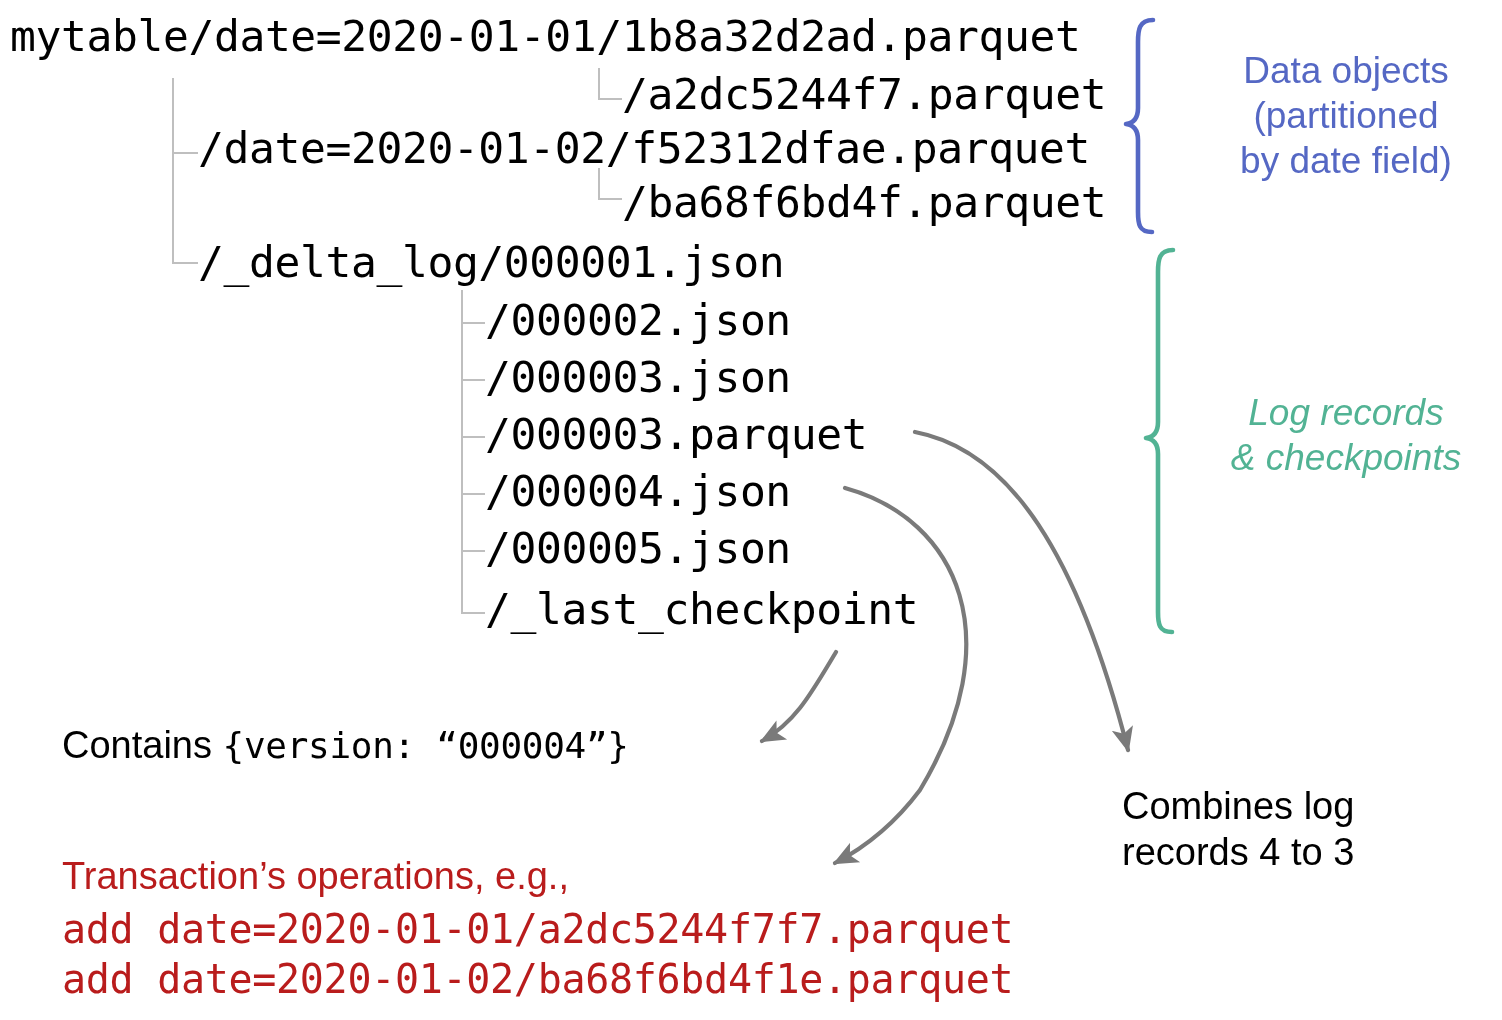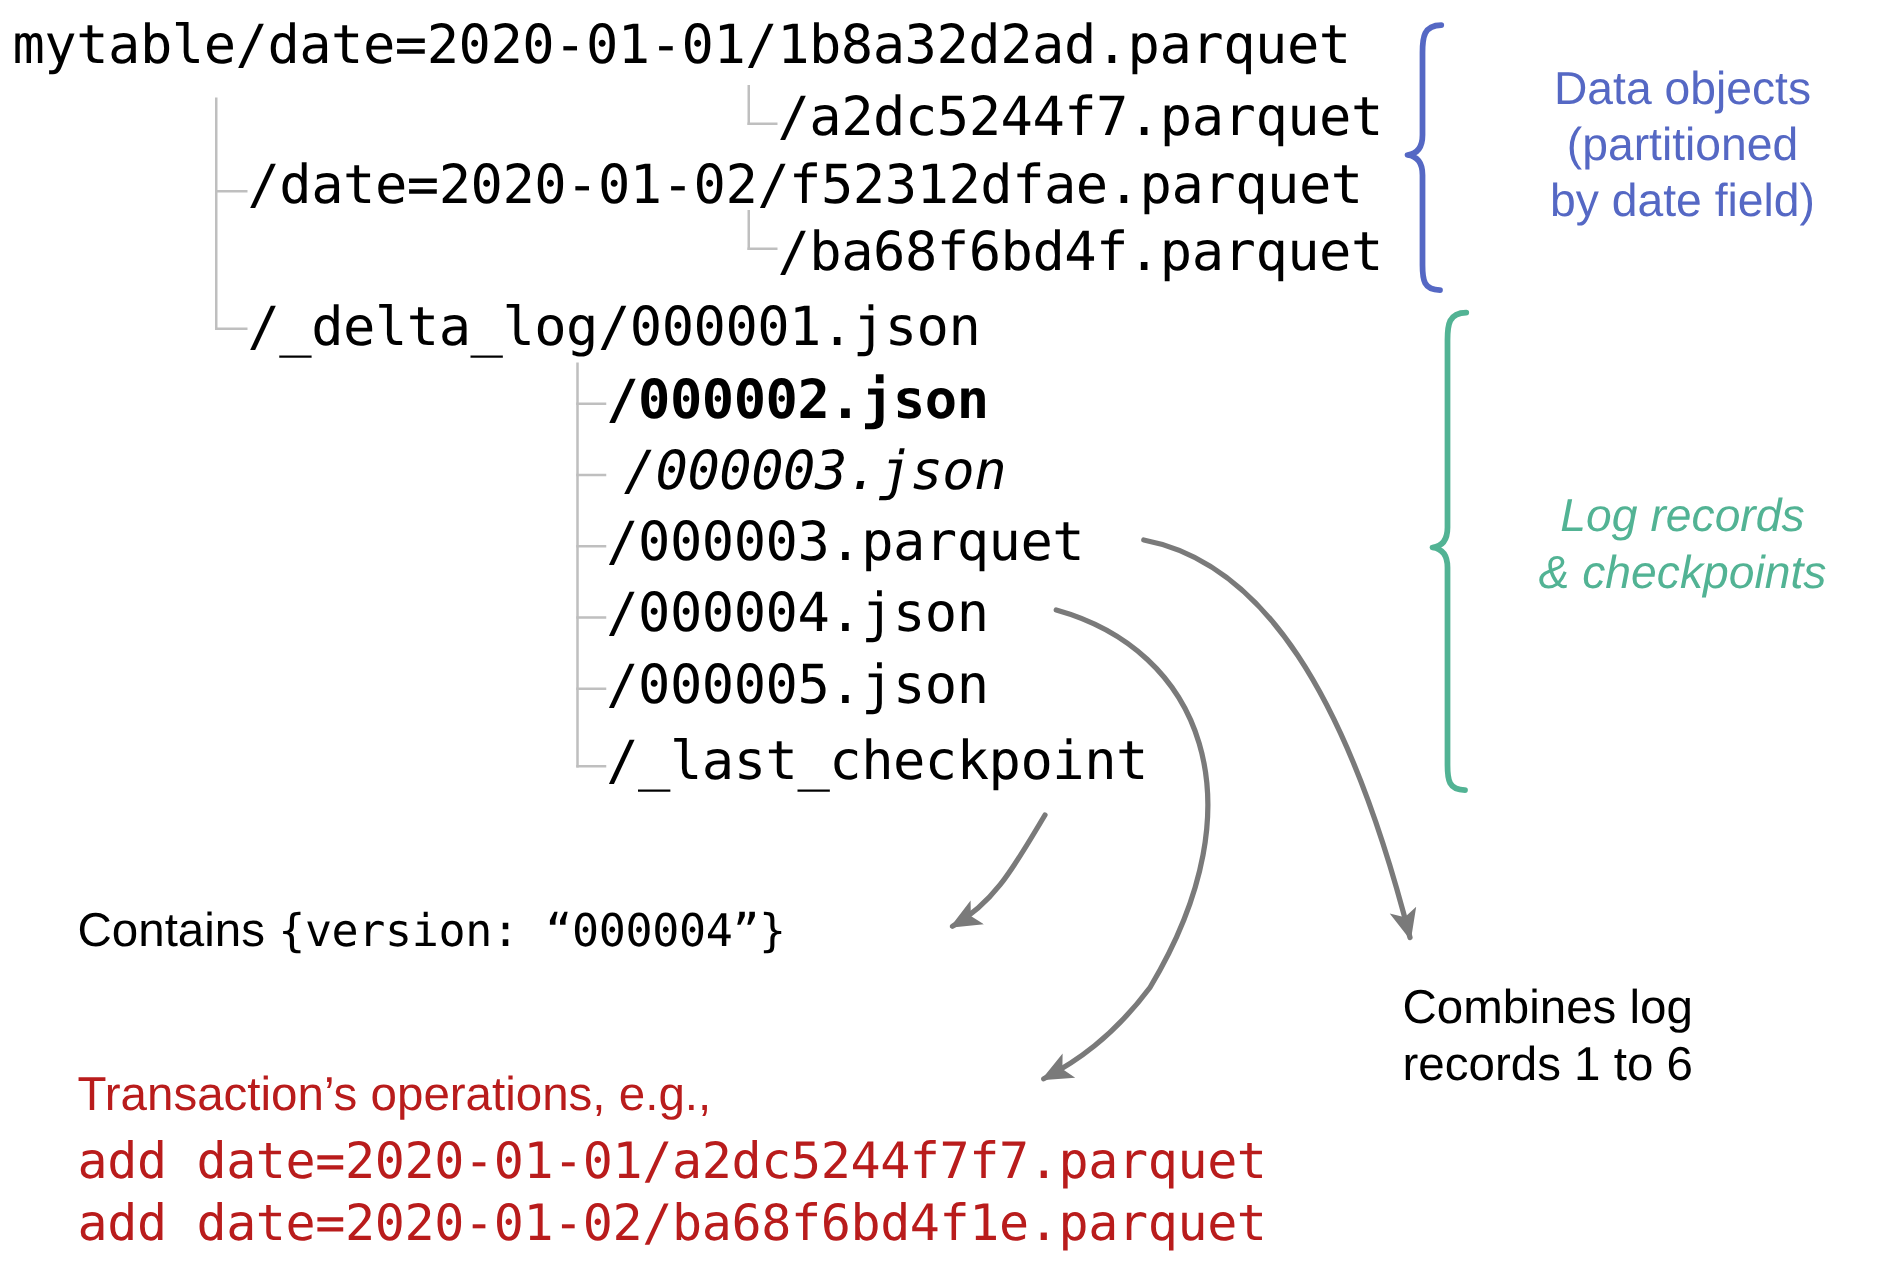--- a/index.html
+++ b/index.html
@@ -123,23 +123,23 @@
   <div class="row" style="left:10px; top:12px;">mytable/date=2020-01-01/1b8a32d2ad.parquet</div>
 
   <div class="row" style="left:622px; top:70px;">/a2dc5244f7.parquet</div>
 
   <div class="row" style="left:198px; top:124px;">/date=2020-01-02/f52312dfae.parquet</div>
 
   <div class="row" style="left:622px; top:178px;">/ba68f6bd4f.parquet</div>
 
   <div class="row" style="left:198px; top:238px;">/_delta_log/000001.json</div>
 
-  <div class="row" style="left:485px; top:296px;font-weight:bold;">/000002.json</div>
+  <div class="row" style="left:485px; top:296px;">/000002.json</div>
 
-  <div class="row" style="left:499px; top:353px;font-style:italic;">/000003.json</div>
+  <div class="row" style="left:485px; top:353px;">/000003.json</div>
 
   <div class="row" style="left:485px; top:410px;">/000003.parquet</div>
 
   <div class="row" style="left:485px; top:467px;">/000004.json</div>
 
   <div class="row" style="left:485px; top:524px;">/000005.json</div>
 
   <div class="row" style="left:485px; top:585px;">/_last_checkpoint</div>
 
   <svg class="overlay" viewBox="0 0 1502 1020">
@@ -177,21 +177,21 @@
   </svg>
 
   <div class="annot annot-blue" style="left:1196px; top:48px; width:300px;">Data objects
 (partitioned
 by date field)</div>
 
   <div class="annot annot-green" style="left:1196px; top:390px; width:300px;font-style:italic;">Log records
 &amp; checkpoints</div>
 
   <div class="caption-right" style="left:1122px; top:783px; width:340px;">Combines log
-records 1 to 6</div>
+records 4 to 3</div>
 
   <div class="inline-mix" style="left:62px; top:722px;"><span class="sans">Contains </span><span class="mono">{version: “000004”}</span></div>
 
   <div class="caption caption-sans" style="left:62px; top:853px;">Transaction’s operations, e.g.,</div>
 
   <div class="caption caption-mono" style="left:62px; top:906px;">add date=2020-01-01/a2dc5244f7f7.parquet</div>
 
   <div class="caption caption-mono" style="left:62px; top:956px;">add date=2020-01-02/ba68f6bd4f1e.parquet</div>
 
 </div>

